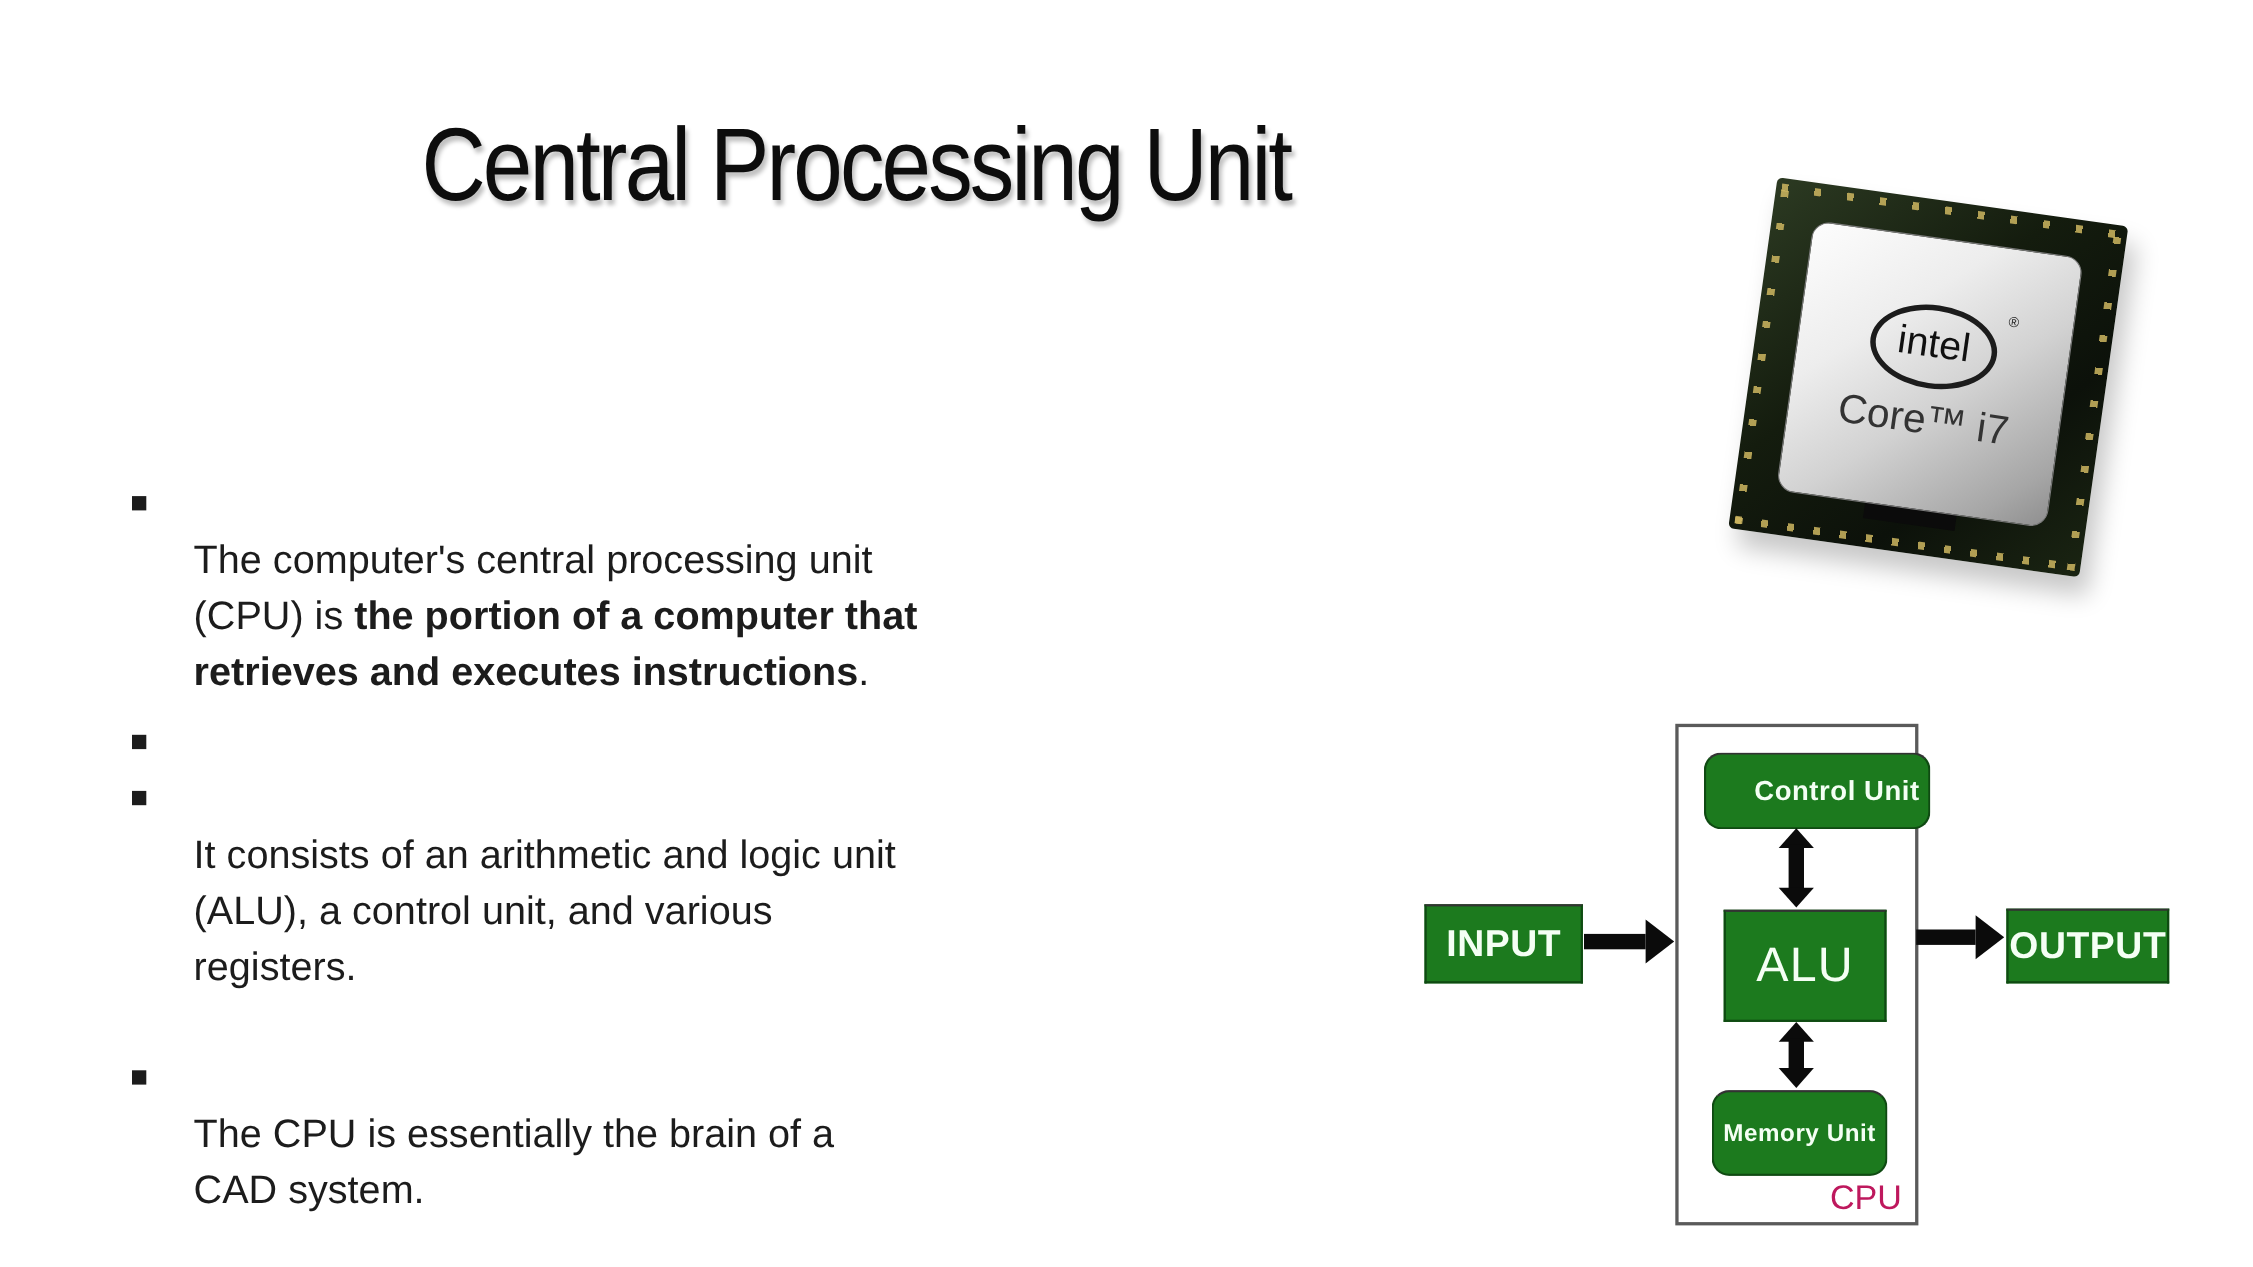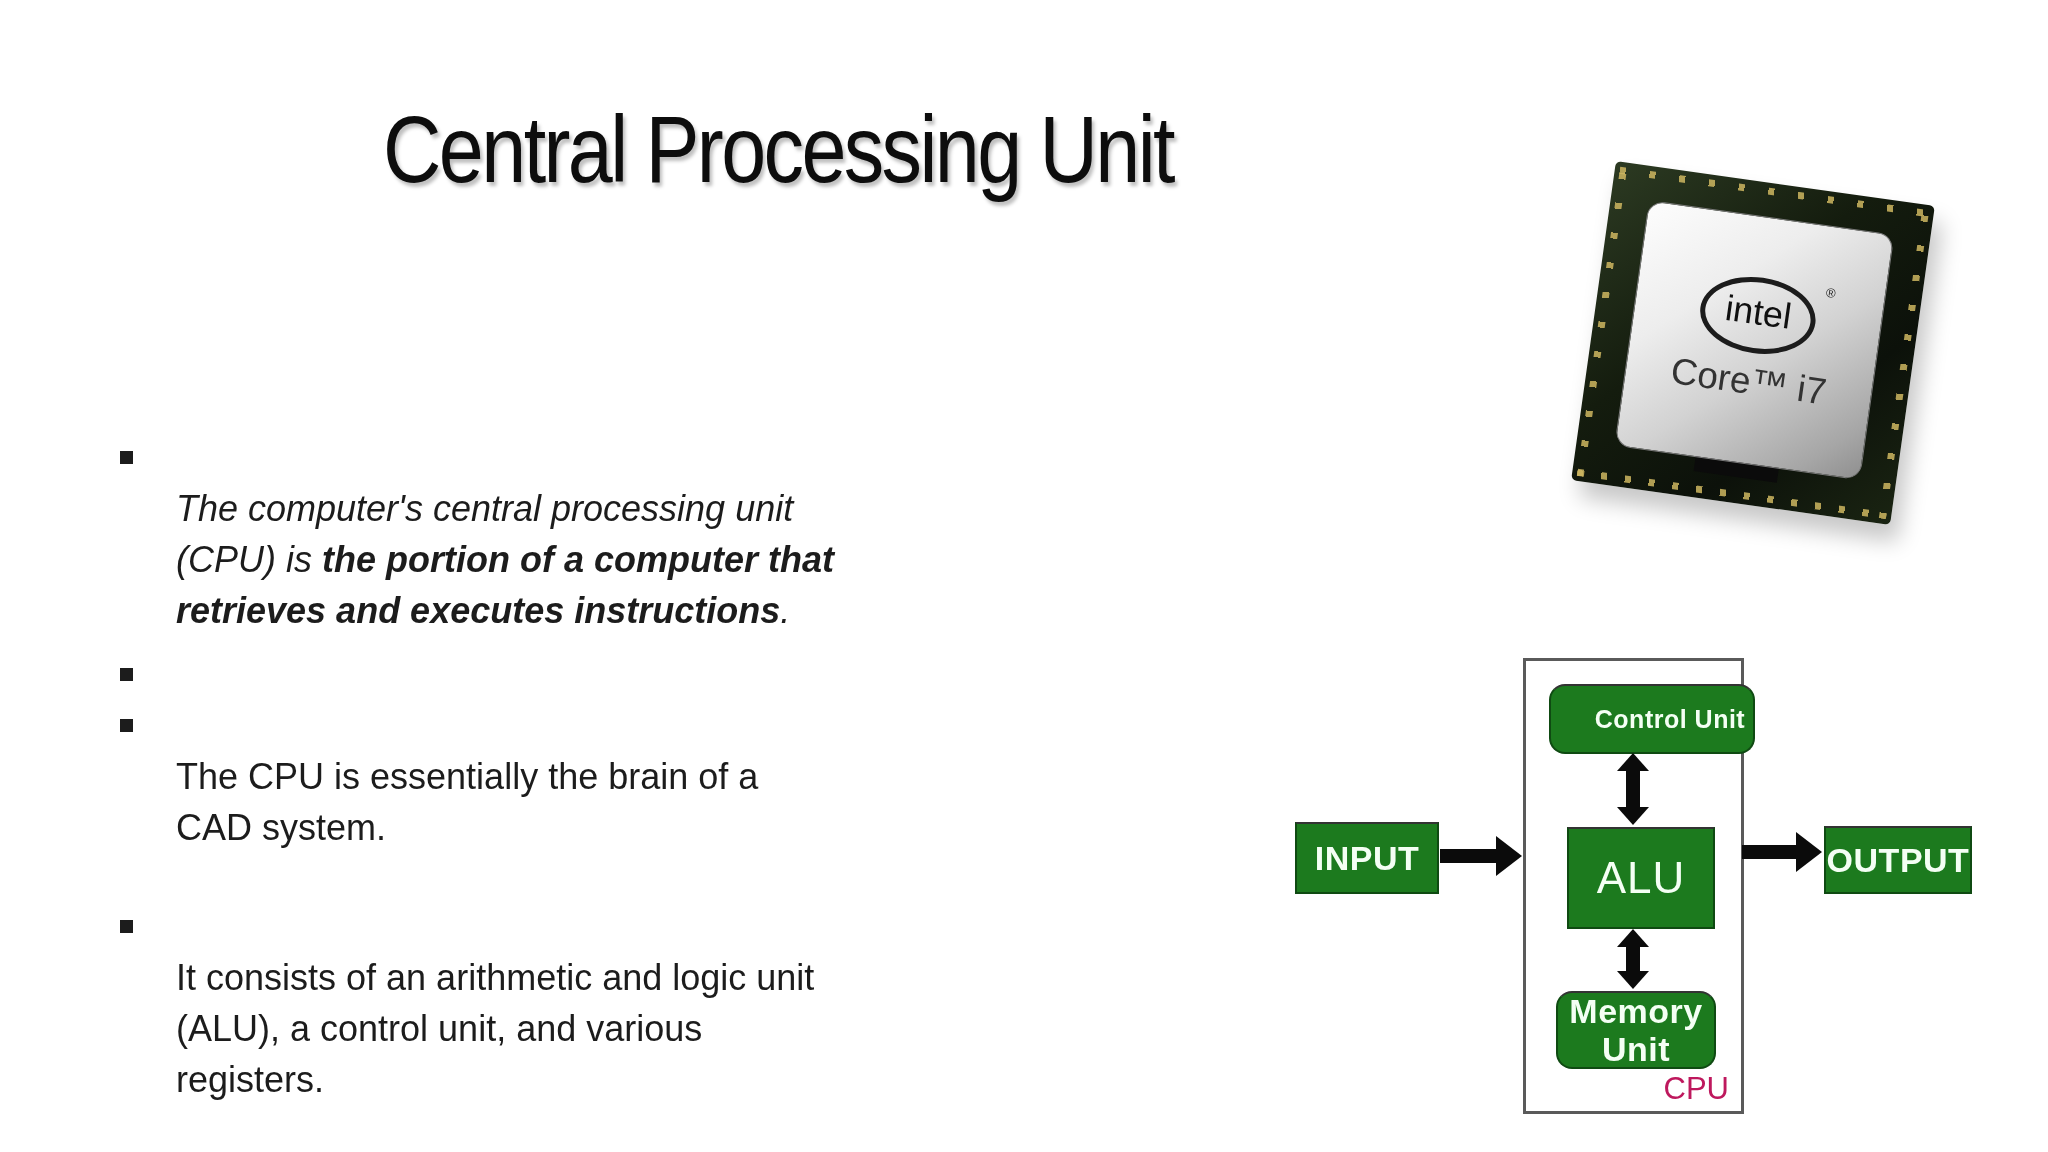--- a/index.html
+++ b/index.html
@@ -14,21 +14,21 @@
     font-size:94px;letter-spacing:-3px;color:#0d0d0d;font-weight:500;
     transform:scaleX(.86);transform-origin:center top;
     text-shadow:3px 4px 4px rgba(0,0,0,.25);
     white-space:nowrap;
   }
 
   
   .bullets{position:absolute;left:118px;top:432px;width:880px;font-size:36px;line-height:51px;}
   .bullet{position:relative;padding-left:58px;white-space:pre-line;}
   .bullet .marker{position:absolute;left:2px;top:19px;width:13px;height:13px;background:#1c1c1c;}
-  .bullet.b1{margin-bottom:13px;font-style:italic;}
+  .bullet.b1{margin-bottom:13px;}
   .bullet.bempty{height:51px;margin-bottom:0;}
   .bullet.b2{margin-bottom:48px;}
   .bullet.b3{margin-bottom:50px;}
   .bold{font-weight:bold;}
 
   
   .chip{position:absolute;left:1540px;top:168px;width:440px;height:400px;}
   .pcb{
     position:absolute;left:52px;top:14px;width:322px;height:322px;border-radius:5px;
     transform:rotate(8deg);
@@ -64,21 +64,21 @@
   .green-box{
     position:absolute;background:#1c7a1e;border:2px solid #0f4a12;border-top-color:#333333;
     color:#f4fff4;display:flex;align-items:center;justify-content:center;
     font-weight:bold;font-size:34px;letter-spacing:.5px;
   }
   .box-input{left:5px;top:172px;width:140px;height:68px;}
   .box-output{left:534px;top:176px;width:144px;height:64px;text-align:center;}
   .cpu-box{position:absolute;left:233px;top:8px;width:215px;height:450px;background:#ffffff;border:3px solid #5a5a5a;}
   .box-control{left:23px;top:23px;width:166px;height:66px;border-radius:16px;font-size:25px;white-space:nowrap;padding-left:36px;}
   .box-alu{left:41px;top:166px;width:144px;height:98px;font-size:44px;font-weight:400;letter-spacing:1px;}
-  .box-memory{left:30px;top:330px;width:156px;height:74px;border-radius:16px;font-size:34px;line-height:1.12;text-align:center;}
+  .box-memory{left:30px;top:330px;width:156px;height:74px;border-radius:16px;font-size:22px;line-height:1.12;text-align:center;}
   .cpu-label{position:absolute;right:12px;bottom:4px;font-size:31px;color:#be185d;}
 
   .harrow{position:absolute;height:40px;}
   .harrow .shaft{position:absolute;left:0;top:13px;height:14px;background:#0b0b0b;width:calc(100% - 26px);}
   .harrow .head{position:absolute;right:0;top:0;width:0;height:0;
     border-left:26px solid #0b0b0b;border-top:20px solid transparent;border-bottom:20px solid transparent;}
   .harrow1{left:150px;top:186px;width:82px;}
   .harrow2{left:452px;top:182px;width:80px;}
 
   .varrow{position:absolute;width:32px;}
@@ -99,28 +99,28 @@
 
   <div class="bullets">
     <div class="bullet b1">
       <span class="marker"></span><span>The computer's central processing unit
 (CPU) is </span><span class="bold">the portion of a computer that
 retrieves and executes instructions</span><span>.</span>
     </div>
     <div class="bullet bempty">
       <span class="marker"></span>
     </div>
-    <div class="bullet b2">
-      <span class="marker"></span><span>The CPU is essentially the brain of a
-CAD system.</span>
-    </div>
     <div class="bullet b3">
       <span class="marker"></span><span>It consists of an arithmetic and logic unit
 (ALU), a control unit, and various
 registers.</span>
+    </div>
+    <div class="bullet b2">
+      <span class="marker"></span><span>The CPU is essentially the brain of a
+CAD system.</span>
     </div>
 
   </div>
 
   <div class="chip">
     <div class="pcb">
       <div class="pcb-dots"></div>
       <div class="socket-notch"></div>
       <div class="lid">
         <div class="intel-wrap">

